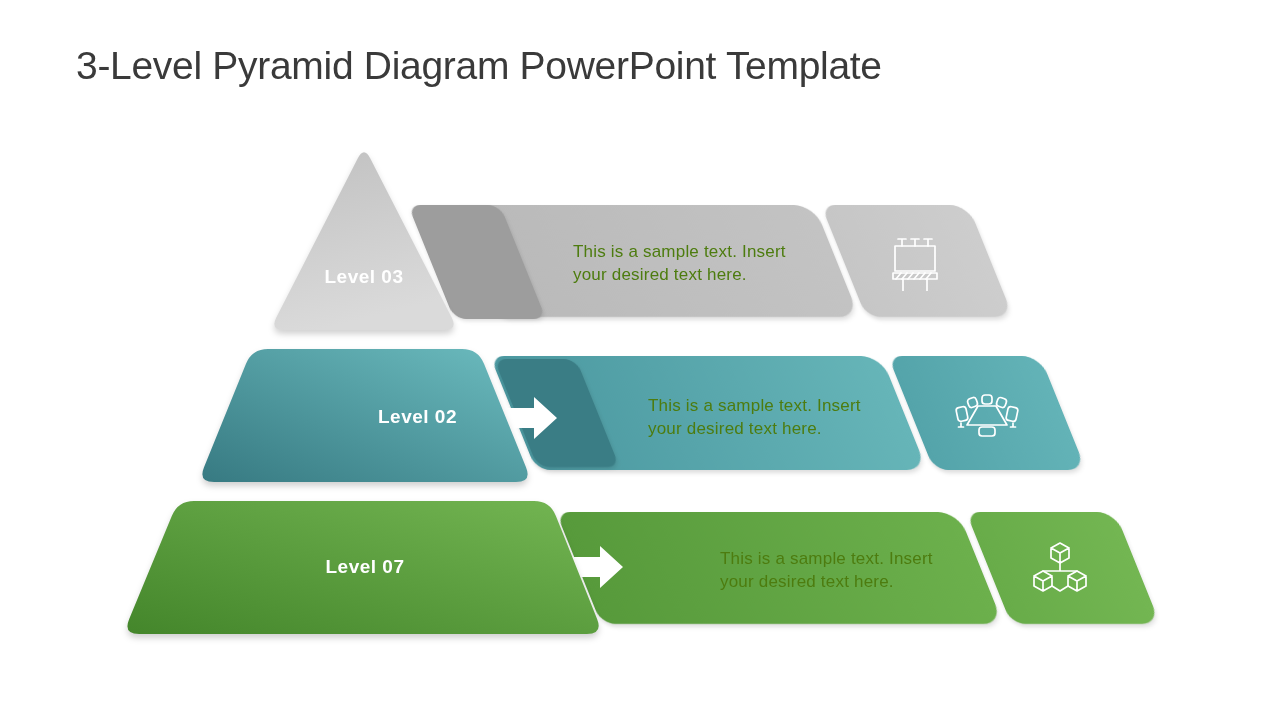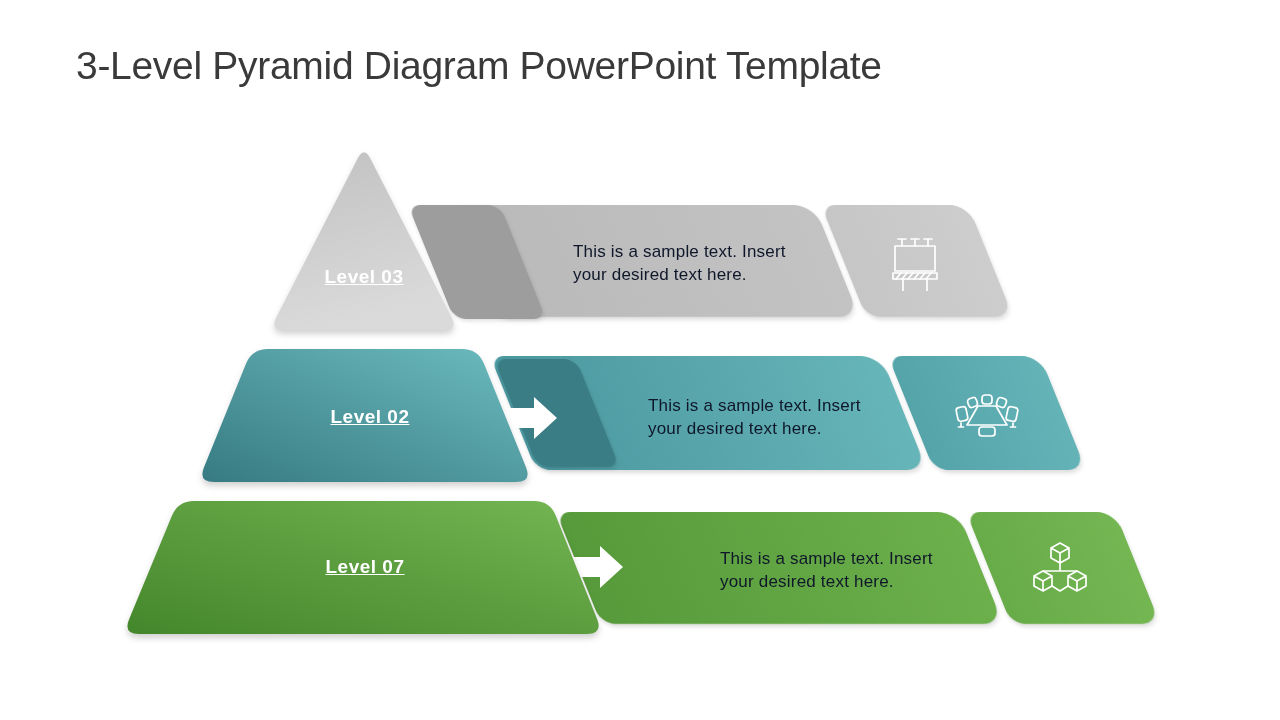--- a/index.html
+++ b/index.html
@@ -16,24 +16,24 @@
   
   .skew{transform:skewX(22deg);transform-origin:0 0;}
   .banner-main{border-radius:14px 20px 20px 14px;z-index:1;
     filter:drop-shadow(0 3px 2px rgba(0,0,0,.13));}
   .banner-cap{border-radius:14px 18px 18px 14px;z-index:1;
     filter:drop-shadow(0 3px 2px rgba(0,0,0,.13));}
   .dark-para{border-radius:12px;z-index:3;filter:drop-shadow(0 2px 2px rgba(0,0,0,.12));}
   .left-shape{z-index:5;filter:drop-shadow(0 4px 3px rgba(0,0,0,.18));}
   .level-label{
     z-index:6;width:200px;text-align:center;
-    color:#ffffff;font-size:19px;font-weight:700;letter-spacing:.5px;text-decoration:underline;
+    color:#ffffff;font-size:19px;font-weight:700;letter-spacing:.5px;
   }
   .banner-text{
-    z-index:2;color:#0f172a;font-size:17px;line-height:23px;font-weight:400;
+    z-index:2;color:#4d7c0f;font-size:17px;line-height:23px;font-weight:400;
     letter-spacing:.2px;white-space:nowrap;
   }
   .banner-icon{z-index:2;}
   .flow-arrow{z-index:4;}
   
   .l3-banner{left:450px;top:205px;width:364px;height:112px;
     background:linear-gradient(to right,#b9b9b9,#c3c3c3);}
   .l3-cap{left:821px;top:205px;width:147px;height:112px;
     background:linear-gradient(to right,#c6c6c6,#cdcdcd);}
   .l3-dark{left:408px;top:205px;width:92px;height:114px;background:#9d9d9d;}
@@ -41,21 +41,21 @@
   .l3-label{left:264px;top:266px;}
   .l3-text{left:573px;top:240px;}
   .l3-icon{left:888px;top:233px;}
   
   .l2-banner{left:490px;top:356px;width:391px;height:114px;
     background:linear-gradient(to right,#4b98a0,#66b5b8);}
   .l2-cap{left:888px;top:356px;width:152px;height:114px;
     background:linear-gradient(to right,#54a4aa,#63b3b7);}
   .l2-dark{left:494px;top:359px;width:82px;height:108px;background:#3a7d85;}
   .l2-shape{left:196px;top:347px;}
-  .l2-label{left:270px;top:406px;}
+  .l2-label{left:257px;top:406px;text-align:right;}
   .l2-text{left:648px;top:394px;}
   .l2-icon{left:954px;top:390px;}
   .l2-arrow{left:502px;top:396px;}
   
   .l1-banner{left:556px;top:512px;width:402px;height:112px;
     background:linear-gradient(to right,#579a3b,#6cb04c);}
   .l1-cap{left:966px;top:512px;width:149px;height:112px;
     background:linear-gradient(to right,#68ac49,#73b652);}
   .l1-shape{left:121px;top:499px;}
   .l1-label{left:265px;top:556px;}

